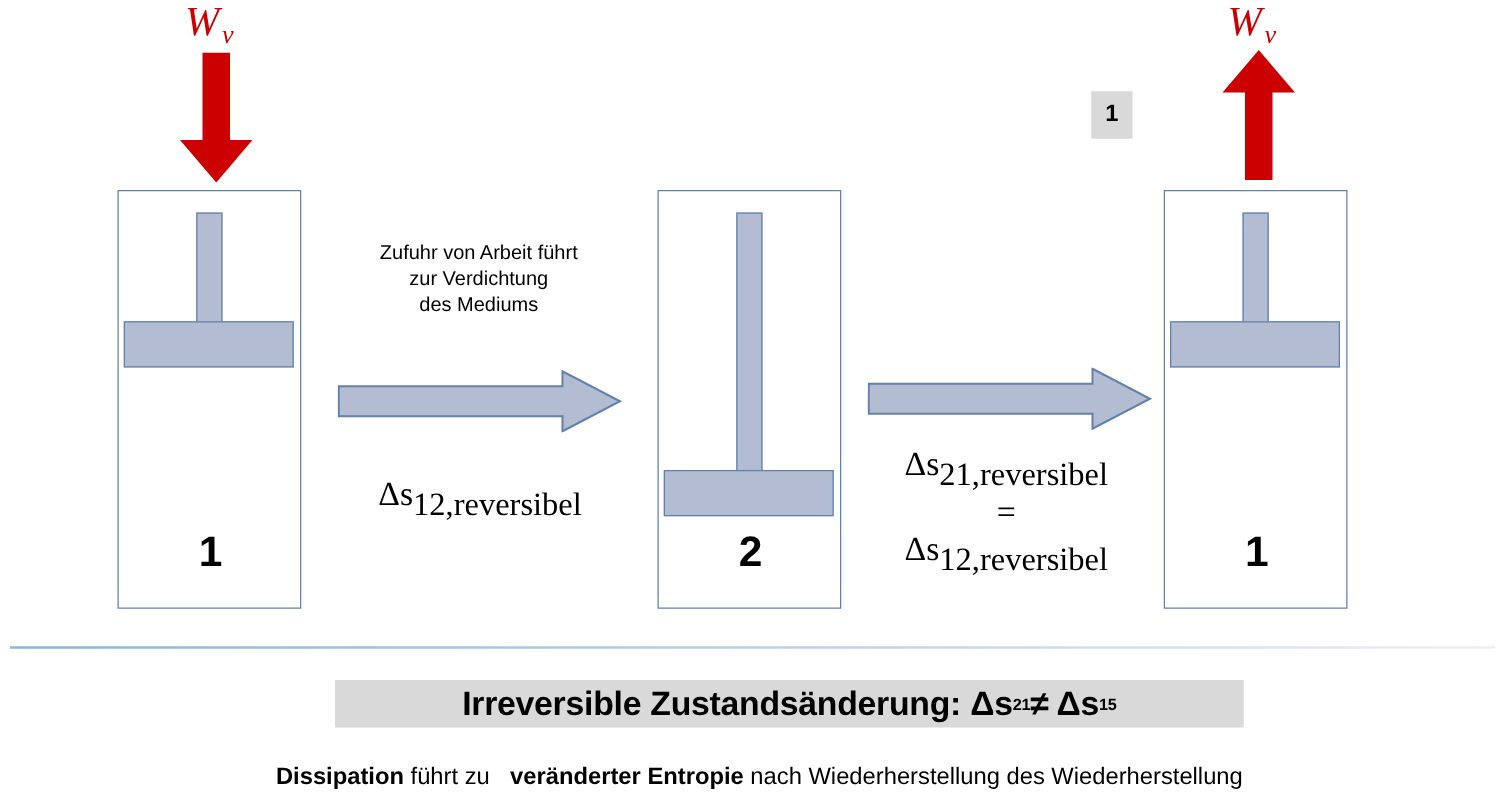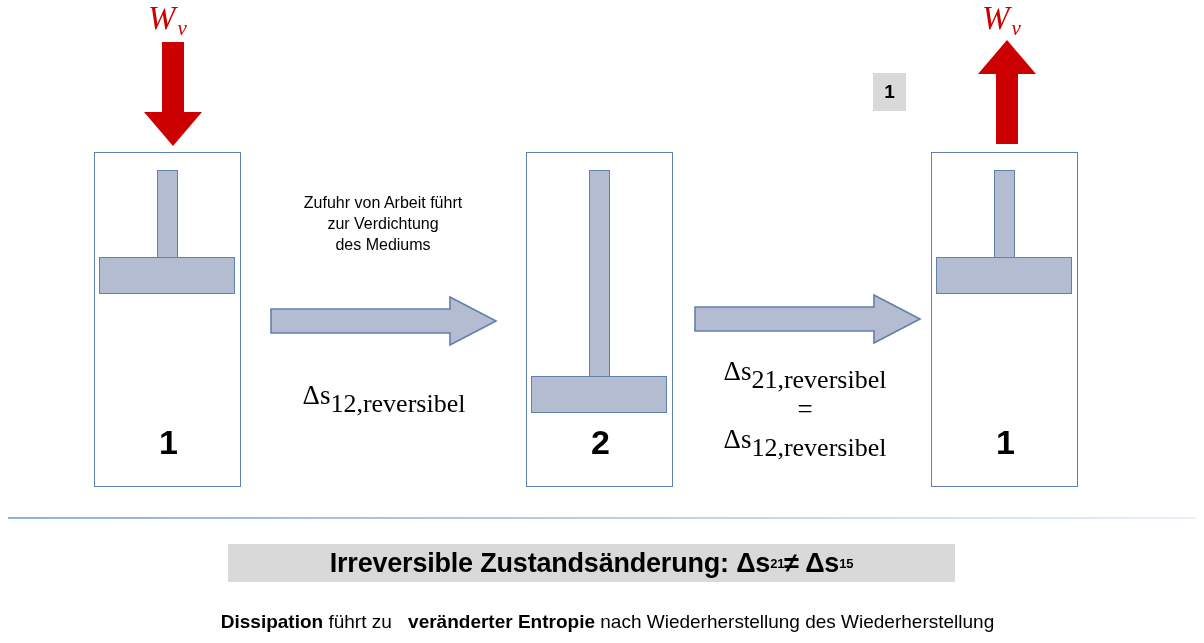--- a/index.html
+++ b/index.html
@@ -101,20 +101,21 @@
   .banner{
     position:absolute;
     background:#D9D9D9;
     display:flex;align-items:center;justify-content:center;
     font-family:"Liberation Sans", sans-serif;
     font-weight:bold;
     font-size:27px;
     color:#000;
     white-space:nowrap;
     letter-spacing:-0.2px;
+    margin-left:40px;
   }
   .banner .sub{font-size:13px;vertical-align:-0.28em;}
 
   
   .footer{
     position:absolute;
     width:1204px;
     text-align:center;
     font-family:"Liberation Sans", sans-serif;
     font-size:19px;

